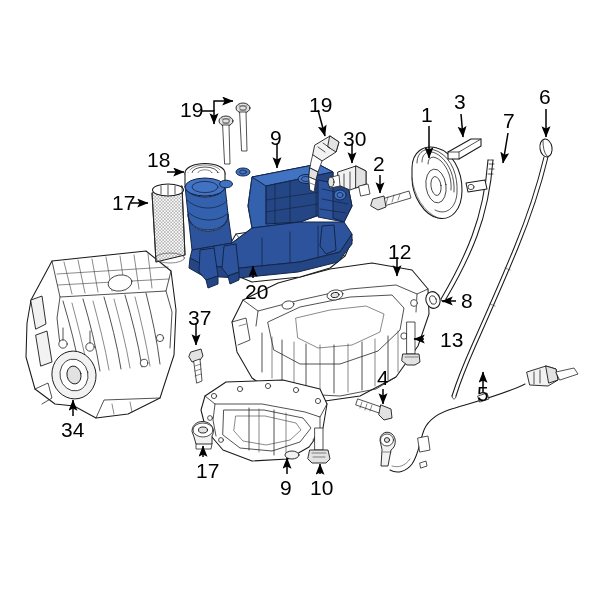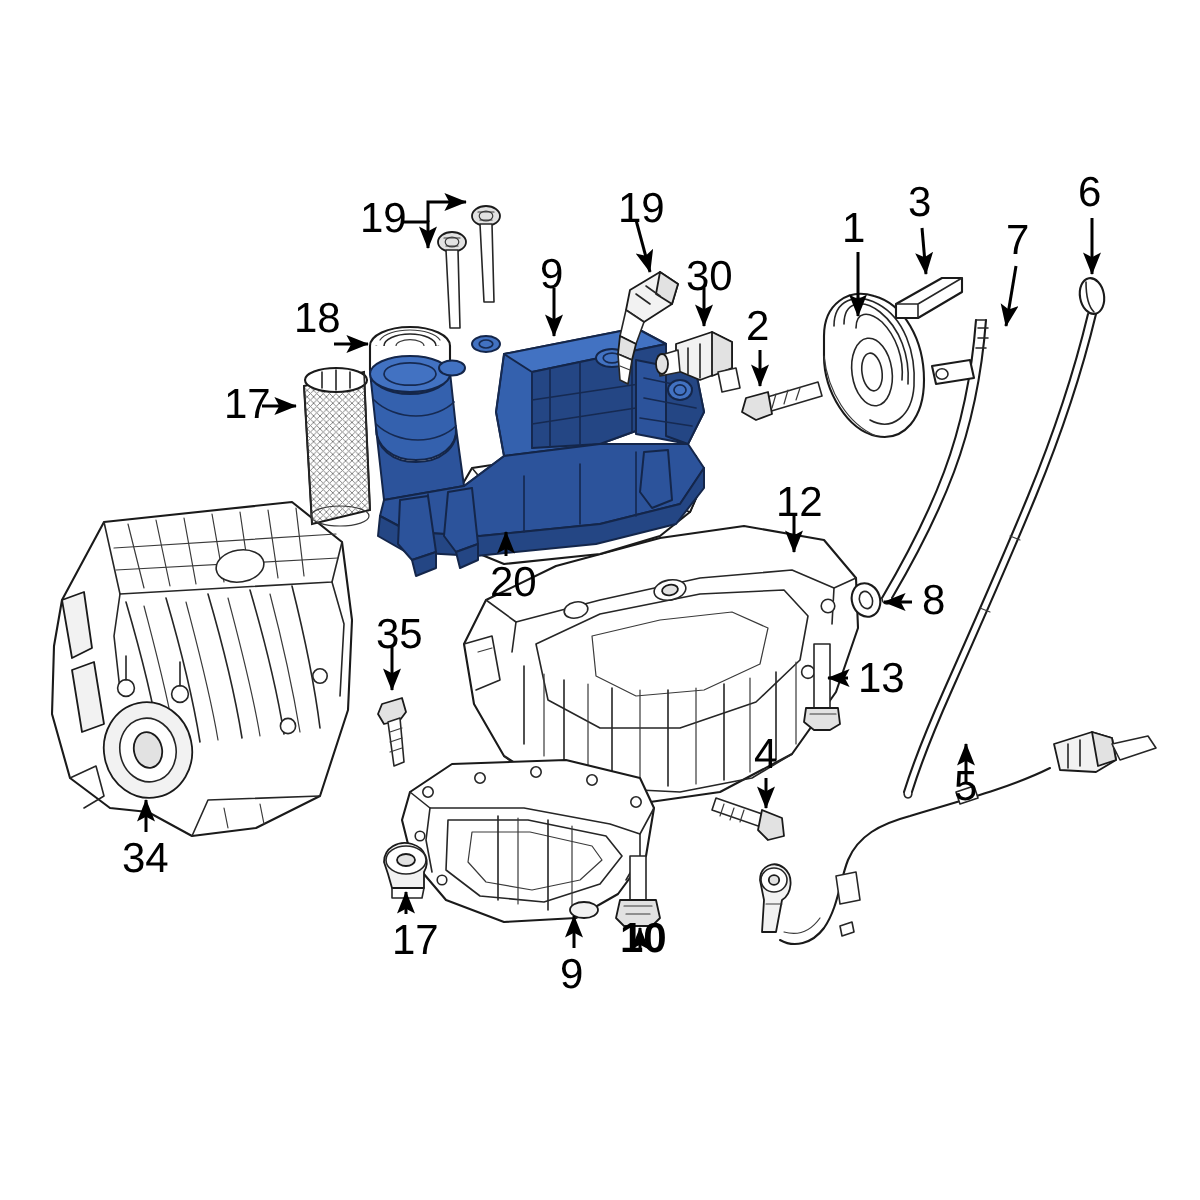--- a/index.html
+++ b/index.html
@@ -478,27 +478,27 @@
 
 <div class="callout" style="left:421px; top:104px;">1</div>
 <div class="callout" style="left:373px; top:153px;">2</div>
 <div class="callout" style="left:454px; top:91px;">3</div>
 <div class="callout" style="left:377px; top:367px;">4</div>
 <div class="callout" style="left:477px; top:383px;">5</div>
 <div class="callout" style="left:539px; top:86px;">6</div>
 <div class="callout" style="left:503px; top:110px;">7</div>
 <div class="callout" style="left:461px; top:290px;">8</div>
 <div class="callout" style="left:280px; top:477px;">9</div>
-<div class="callout" style="left:310px; top:459px;font-weight:bold;">10</div>
+<div class="callout" style="left:310px; top:477px;">10</div>
 <div class="callout" style="left:196px; top:460px;">17</div>
 <div class="callout" style="left:388px; top:241px;">12</div>
-<div class="callout" style="left:429px; top:329px;">13</div>
+<div class="callout" style="left:440px; top:329px;">13</div>
 <div class="callout" style="left:245px; top:281px;">20</div>
 <div class="callout" style="left:270px; top:127px;">9</div>
 <div class="callout" style="left:180px; top:99px;">19</div>
 <div class="callout" style="left:112px; top:192px;text-align:right;">17</div>
 <div class="callout" style="left:147px; top:149px;">18</div>
 <div class="callout" style="left:309px; top:94px;">19</div>
 <div class="callout" style="left:343px; top:128px;">30</div>
 <div class="callout" style="left:61px; top:419px;">34</div>
-<div class="callout" style="left:188px; top:307px;">35</div>
+<div class="callout" style="left:188px; top:307px;">37</div>
 
 </div>
 
 </body></html>

